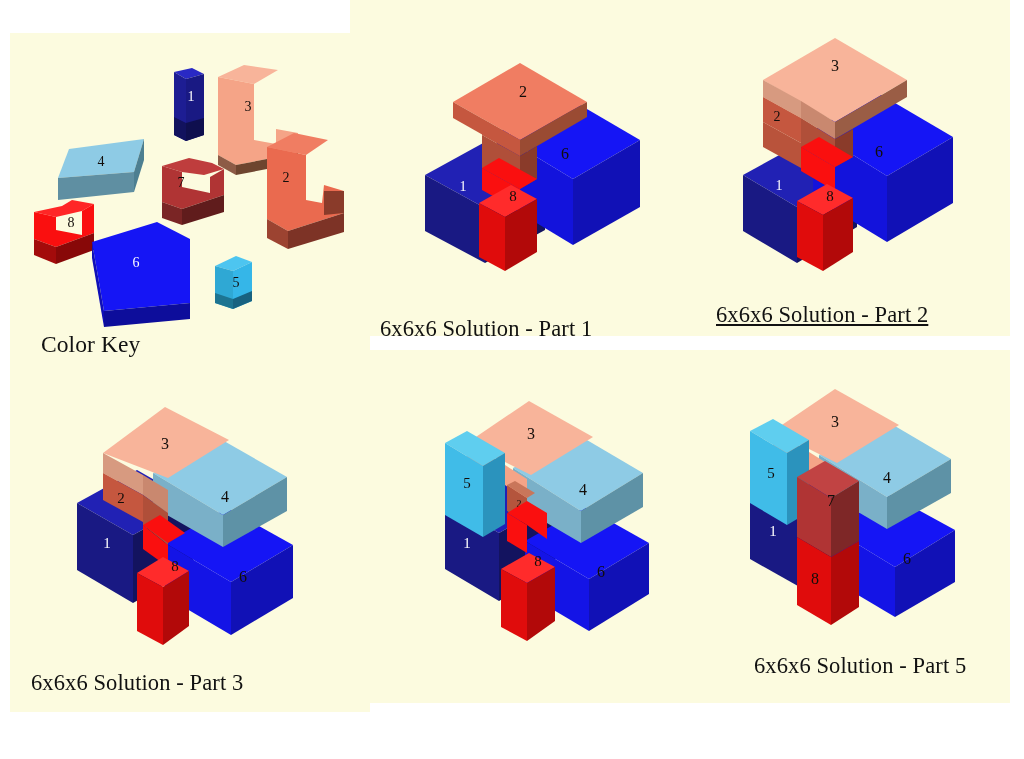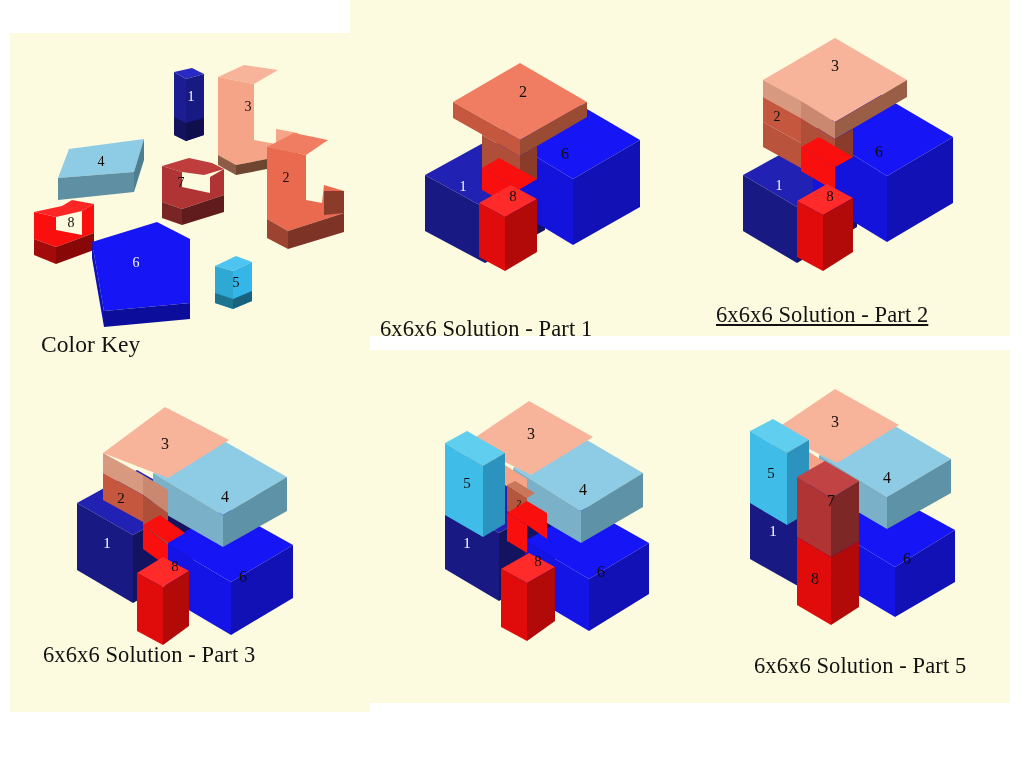--- a/index.html
+++ b/index.html
@@ -28,21 +28,21 @@
     position:absolute;
     font-family:"Liberation Serif", serif;
     font-size:22.5px;
     color:#111111;
     white-space:nowrap;
     letter-spacing:0.1px;
   }
   #cap-key  {left:41px;  top:331px; font-size:23.5px;text-align:right;}
   #cap-p1   {left:380px; top:316px;}
   #cap-p2   {left:716px; top:302px;text-decoration:underline;}
-  #cap-p3   {left:31px;  top:642px;margin-left:12px;}
+  #cap-p3   {left:31px;  top:670px;}
   #cap-p4   {left:390px; top:661px;}
   #cap-p5   {left:727px; top:653px;margin-left:27px;}
 
   
   svg{display:block;overflow:visible;}
   .lbl{
     font-family:"Liberation Serif", serif;
     font-weight:400;
     text-anchor:middle;
     dominant-baseline:middle;

